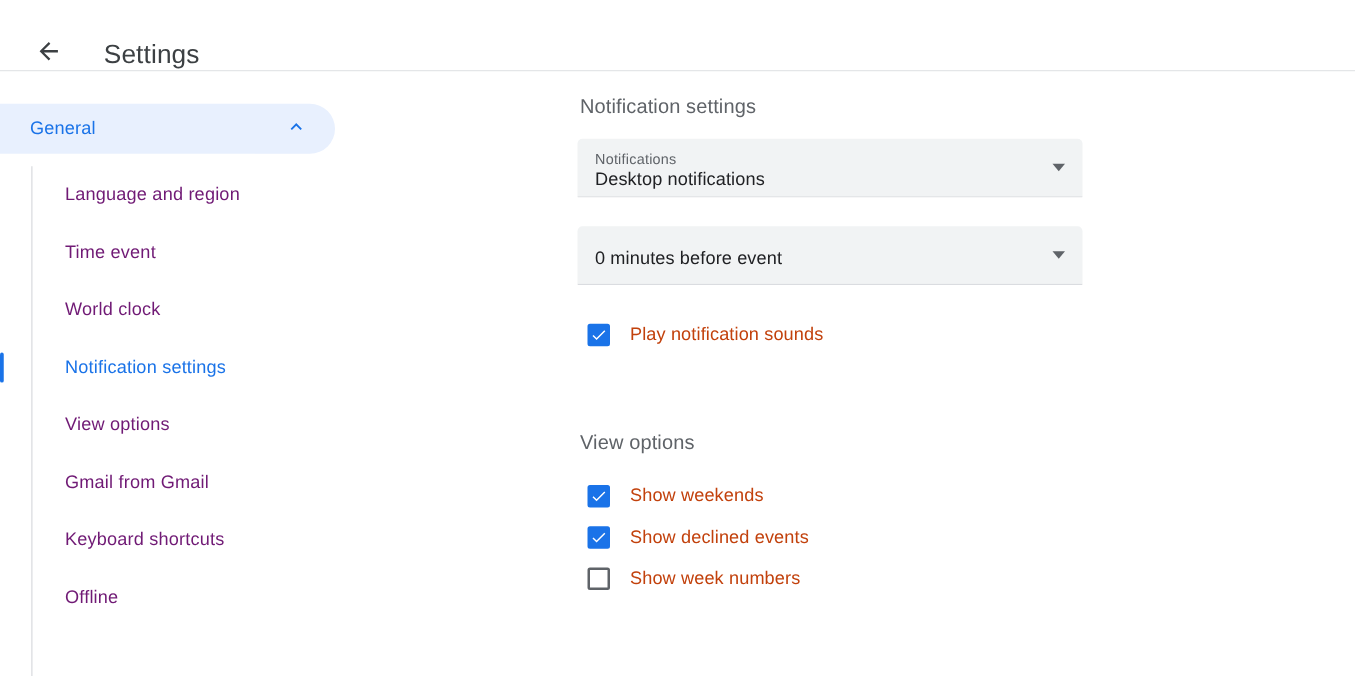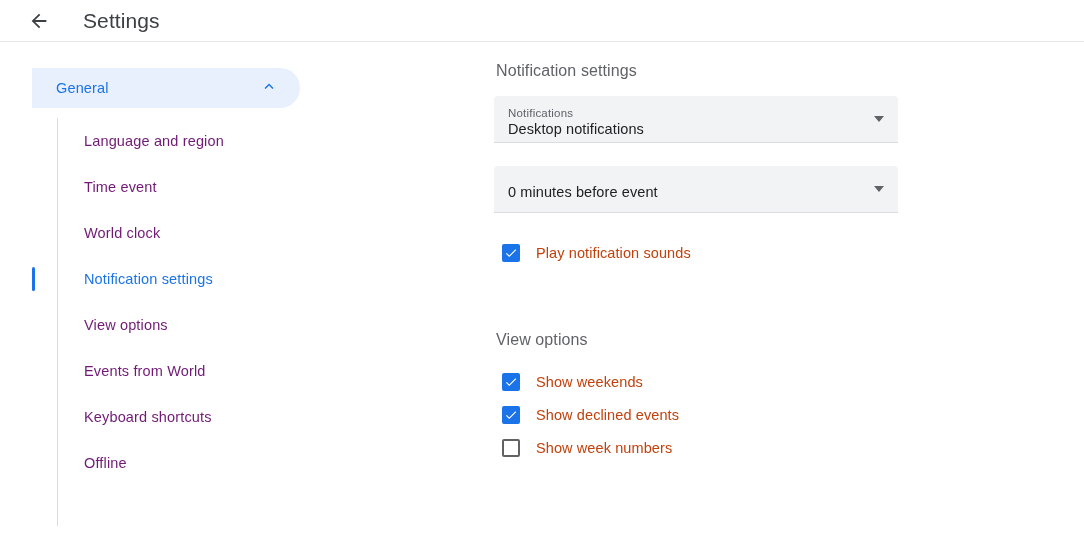--- a/index.html
+++ b/index.html
@@ -10,25 +10,25 @@
     width: 1084px;
     height: 541px;
     background: #ffffff;
     font-family: "Liberation Sans", sans-serif;
     color: #3c4043;
     overflow: hidden;
   }
 
   
   .header {
-    height: 42px;
+    height: 57px;
     box-sizing: border-box;
     border-bottom: 1px solid #e4e6e8;
     display: flex;
-    align-items: center;
+    align-items: flex-end;
     padding-left: 24px;
     background: #fff;
   }
   .back-arrow {
     width: 30px;
     height: 30px;
     display: flex;
     align-items: center;
     justify-content: center;
     cursor: pointer;
@@ -48,21 +48,20 @@
     display: flex;
     height: 484px;
   }
 
   
   .sidebar {
     width: 440px;
     flex: 0 0 440px;
     position: relative;
     padding-top: 0;
-    padding-left: 32px;
   }
   .group-pill {
     margin-top: 26px;
     height: 40px;
     width: 268px;
     background: #e8f0fe;
     border-top-right-radius: 20px;
     border-bottom-right-radius: 20px;
     display: flex;
     align-items: center;
@@ -246,21 +245,21 @@
       <div class="nav-item">
         <span>World clock</span>
       </div>
       <div class="nav-item active">
         <span>Notification settings</span>
       </div>
       <div class="nav-item">
         <span>View options</span>
       </div>
       <div class="nav-item">
-        <span>Events from World</span>
+        <span>Gmail from Gmail</span>
       </div>
       <div class="nav-item">
         <span>Keyboard shortcuts</span>
       </div>
       <div class="nav-item">
         <span>Offline</span>
       </div>
     </div>
   </div>
 

